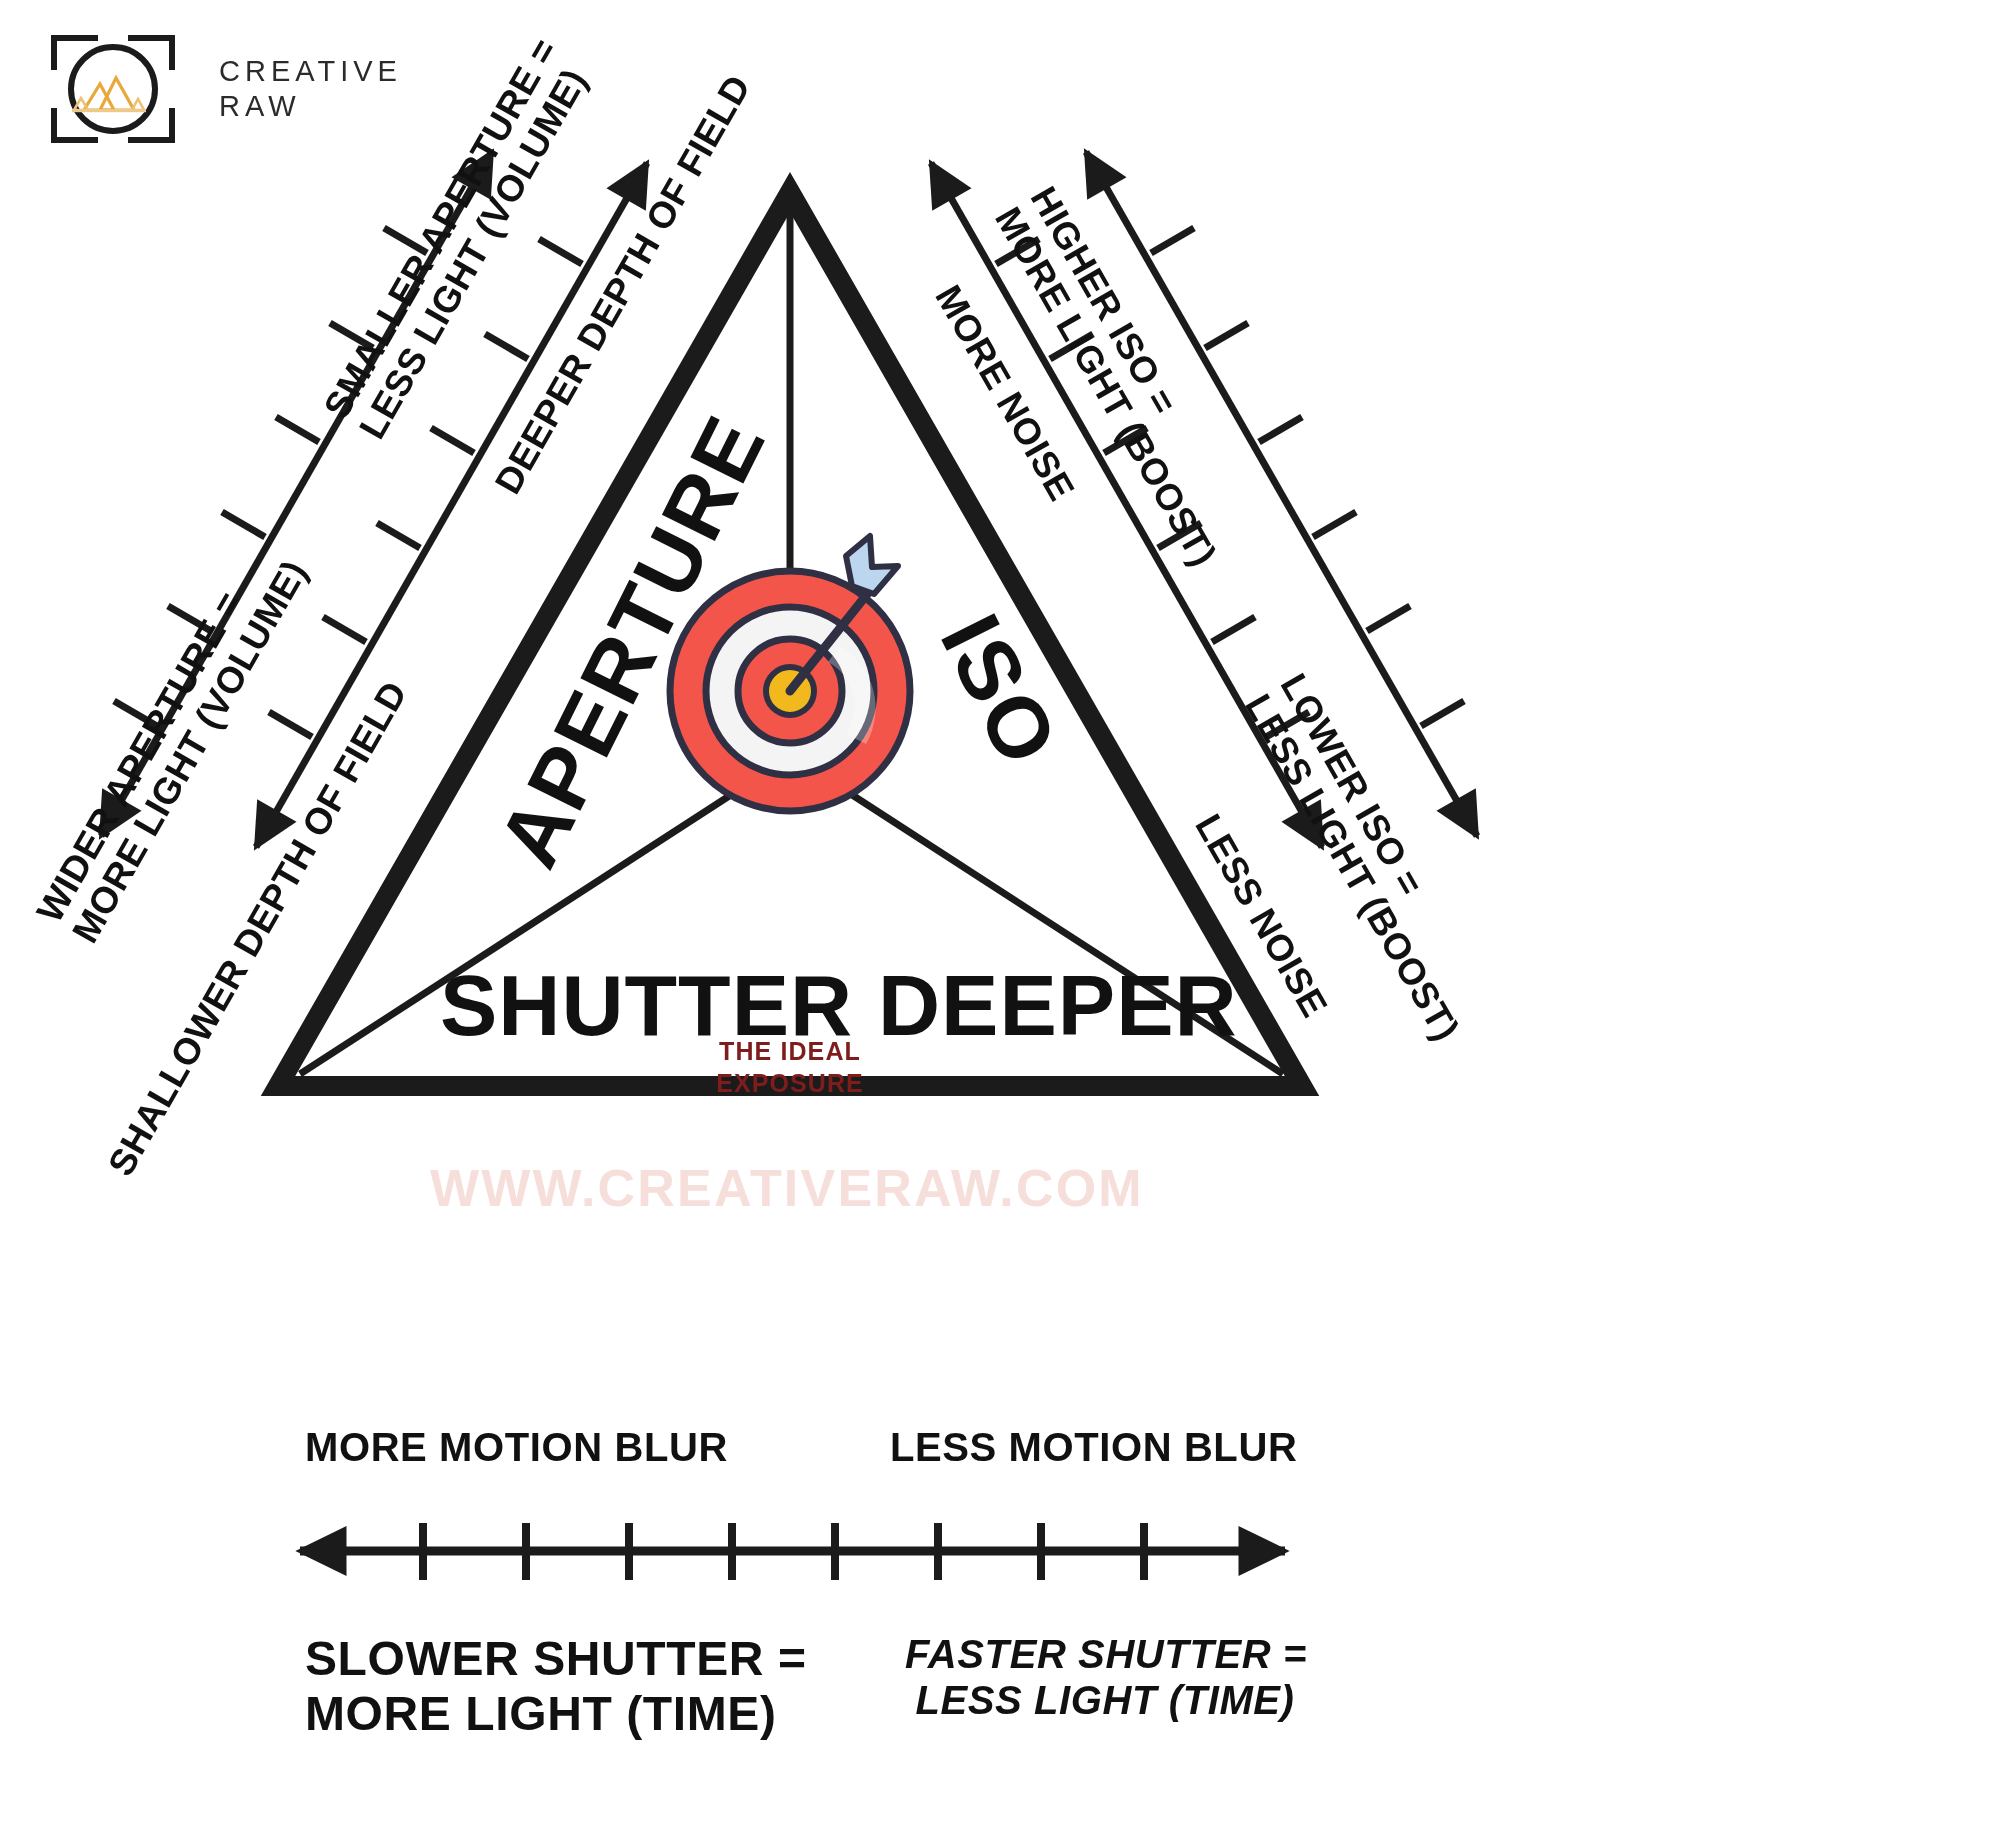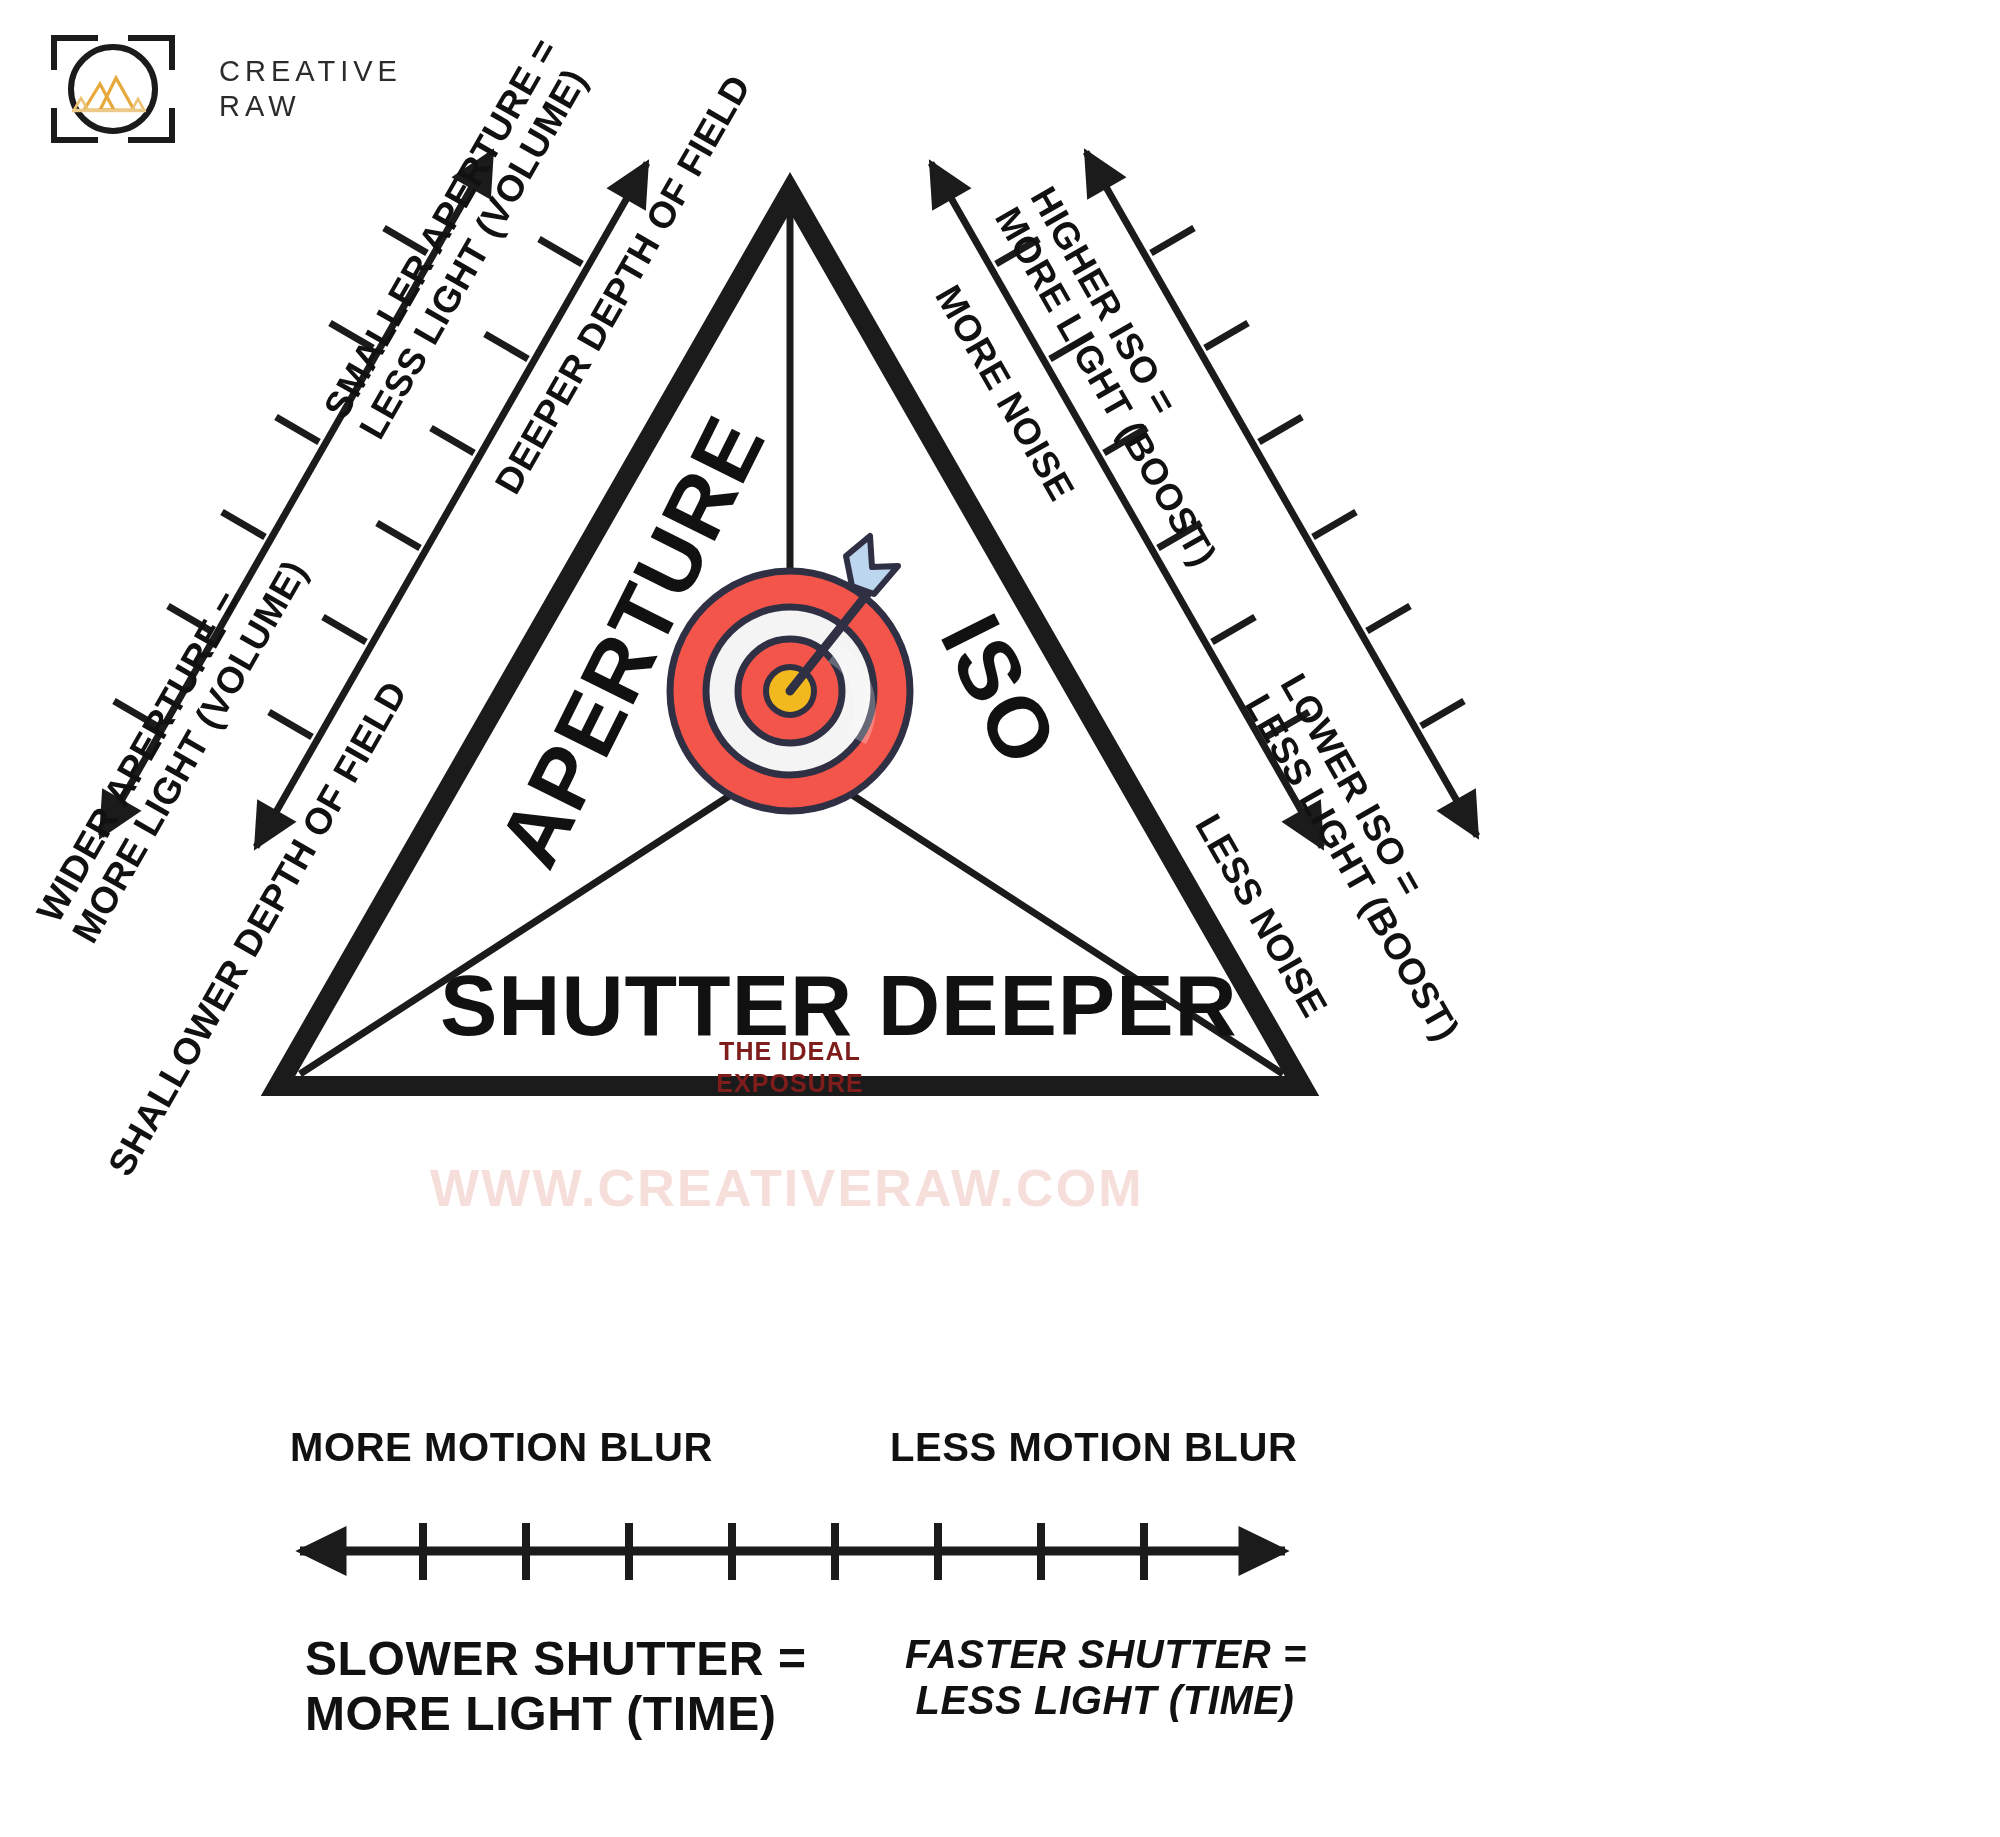--- a/index.html
+++ b/index.html
@@ -204,21 +204,21 @@
     <div>LOWER ISO =</div>
     <div>LESS LIGHT (BOOST)</div>
   </div>
 
   <div class="axlab" style="left:945px;top:268px;font-size:37px;transform:rotate(60.2deg);
        transform-origin:0 50%;">MORE NOISE</div>
 
   <div class="axlab" style="left:1205px;top:797px;font-size:37px;transform:rotate(60.2deg);
        transform-origin:0 50%;">LESS NOISE</div>
 
-  <div class="plain" style="left:290px;top:1425px;width:400px;font-size:40px;">MORE MOTION BLUR</div>
+  <div class="plain" style="left:305px;top:1425px;width:400px;font-size:40px;">MORE MOTION BLUR</div>
   <div class="plain" style="left:890px;top:1425px;width:400px;font-size:40px;">LESS MOTION BLUR</div>
 
   <div class="plain" style="left:305px;top:1632px;width:400px;font-size:48px;">
     <div>SLOWER SHUTTER =</div>
     <div>MORE LIGHT (TIME)</div>
   </div>
   <div class="plain" style="left:905px;top:1632px;width:400px;font-size:40px;font-style:italic;">
     <div>FASTER SHUTTER =</div>
     <div>LESS LIGHT (TIME)</div>
   </div>

